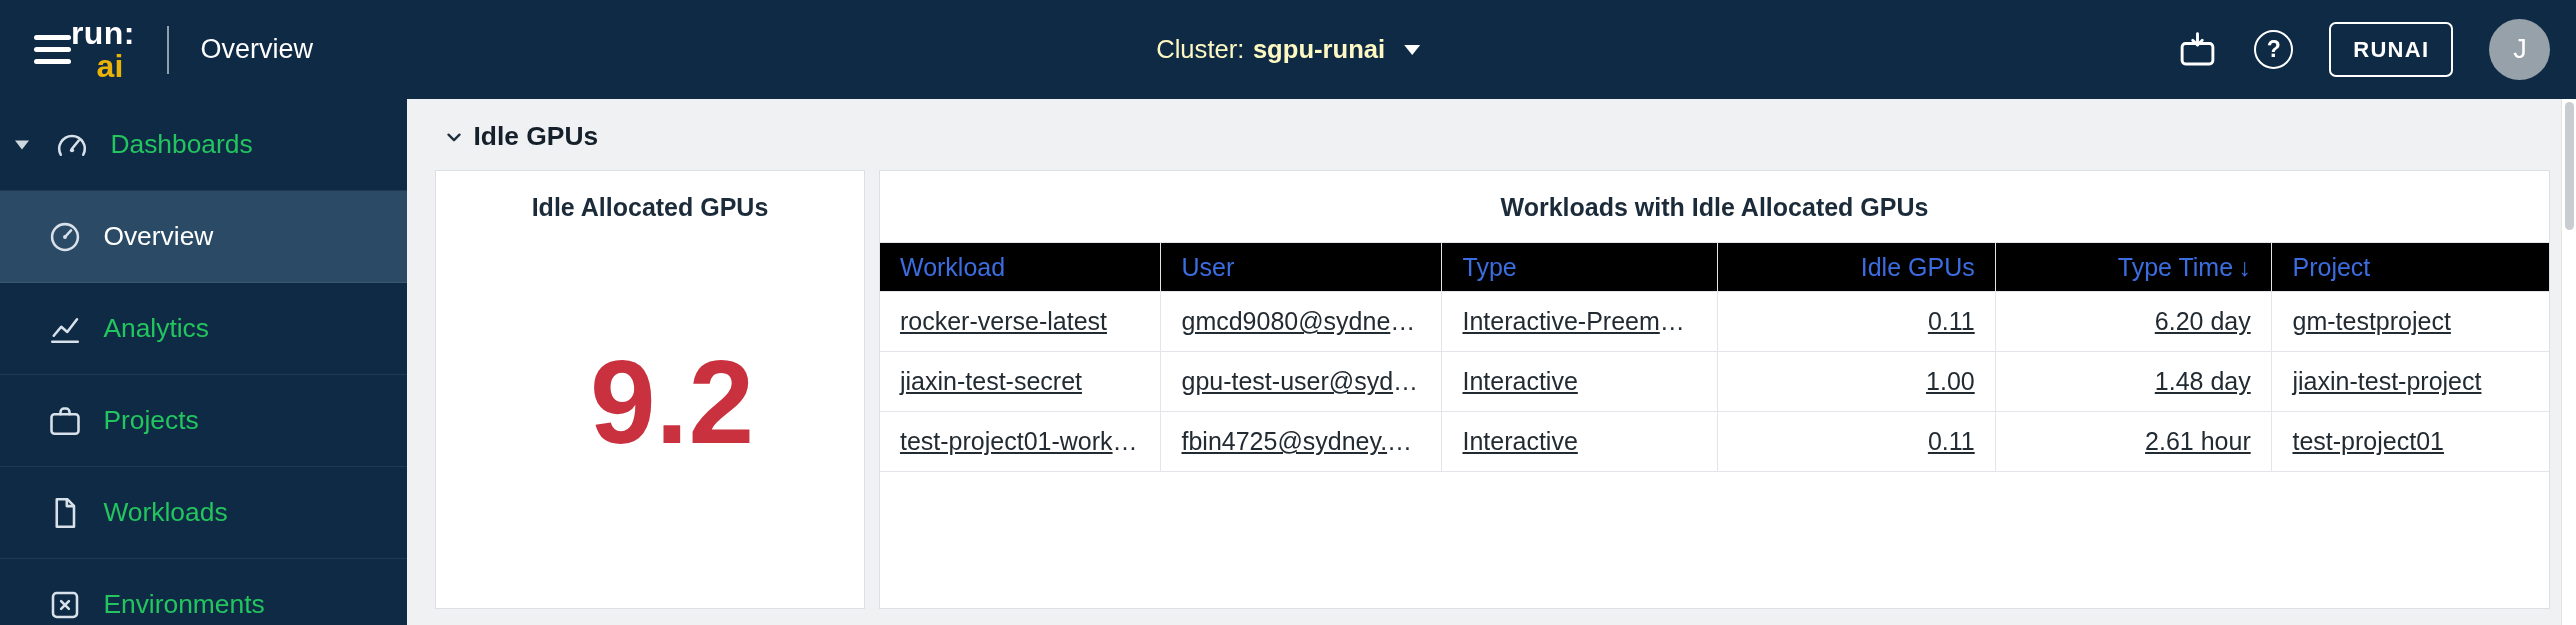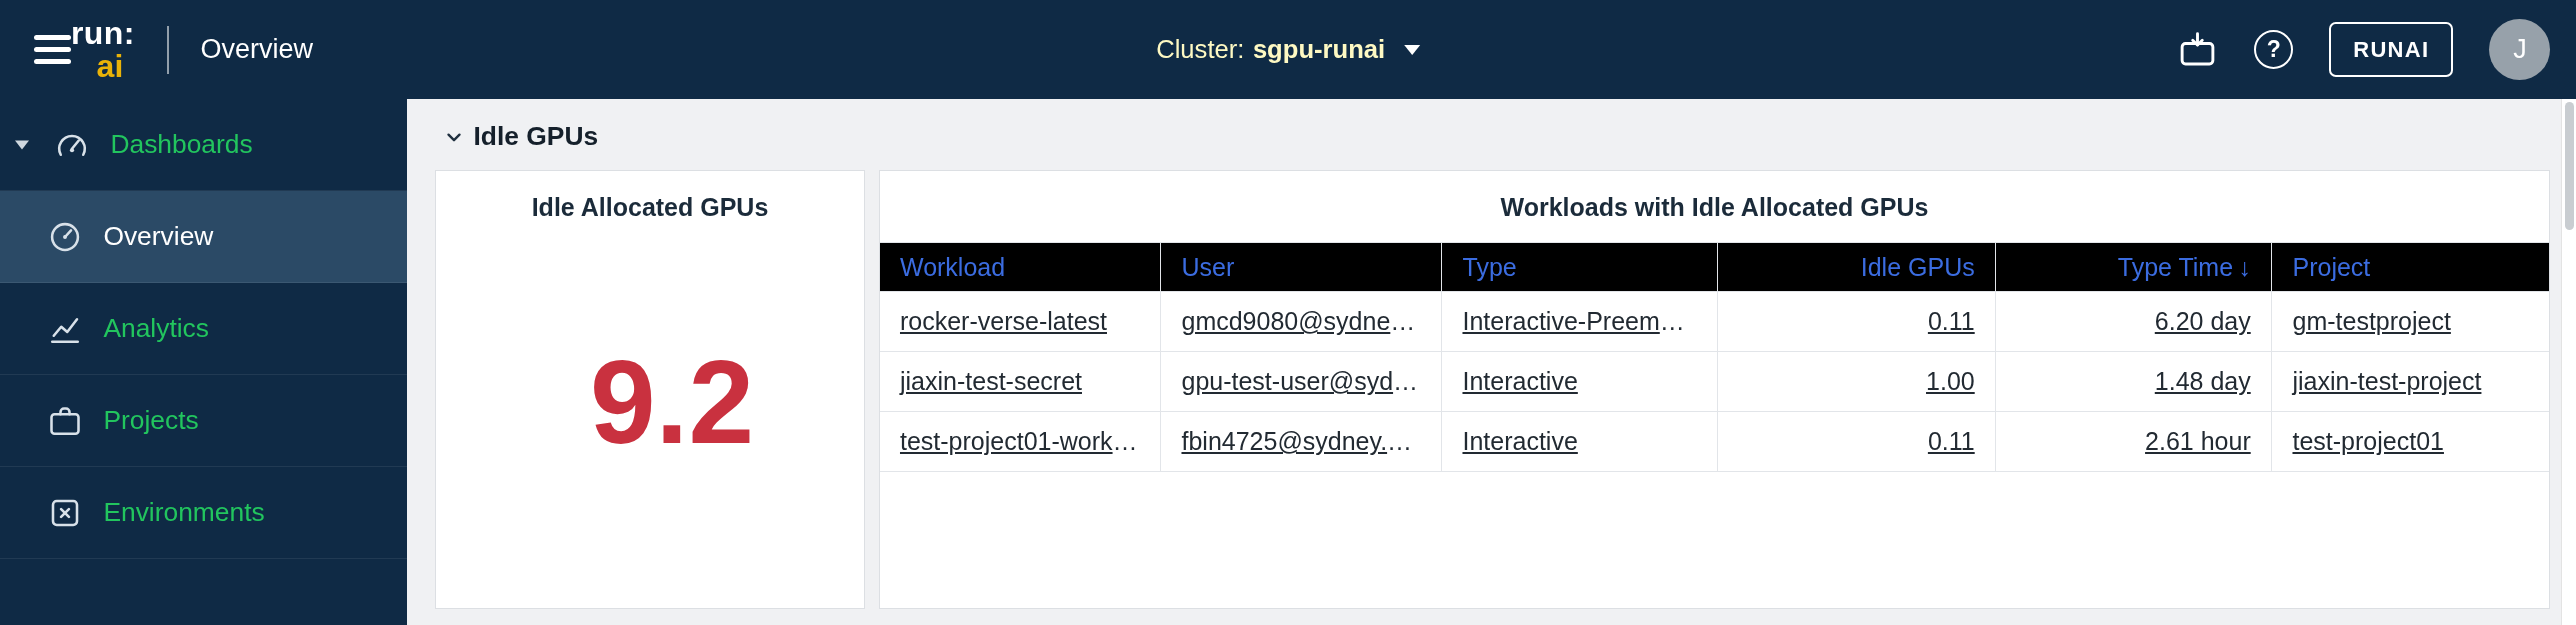--- a/index.html
+++ b/index.html
@@ -196,20 +196,29 @@
   <div class="nav-item">
     <span class="nav-icon">
       <svg viewBox="0 0 24 24" fill="none" stroke="currentColor" stroke-width="1.7" stroke-linecap="round" stroke-linejoin="round">
         <rect x="3" y="7.5" width="18" height="13" rx="2"></rect>
         <path d="M9 7.5V6a2.3 2.3 0 0 1 2.3-2.3h1.4A2.3 2.3 0 0 1 15 6v1.5"></path>
       </svg>
     </span>
     <span class="nav-label">Projects</span>
   </div>
 
+  <div class="nav-item">
+    <span class="nav-icon">
+      <svg viewBox="0 0 24 24" fill="none" stroke="currentColor" stroke-width="1.7" stroke-linecap="round" stroke-linejoin="round">
+        <path d="M6.5 2.8h7L18 7.2v14H6.5z"></path>
+        <path d="M13.2 3v4.4h4.5"></path>
+      </svg>
+    </span>
+    <span class="nav-label">Workloads</span>
+  </div>
 
   <div class="nav-item">
     <span class="nav-icon">
       <svg viewBox="0 0 24 24" fill="none" stroke="currentColor" stroke-width="1.7" stroke-linecap="round" stroke-linejoin="round">
         <rect x="4" y="4" width="16" height="16" rx="2.5"></rect>
         <path d="M9.4 9.4 14.6 14.6M14.6 9.4 9.4 14.6"></path>
       </svg>
     </span>
     <span class="nav-label">Environments</span>
   </div>

